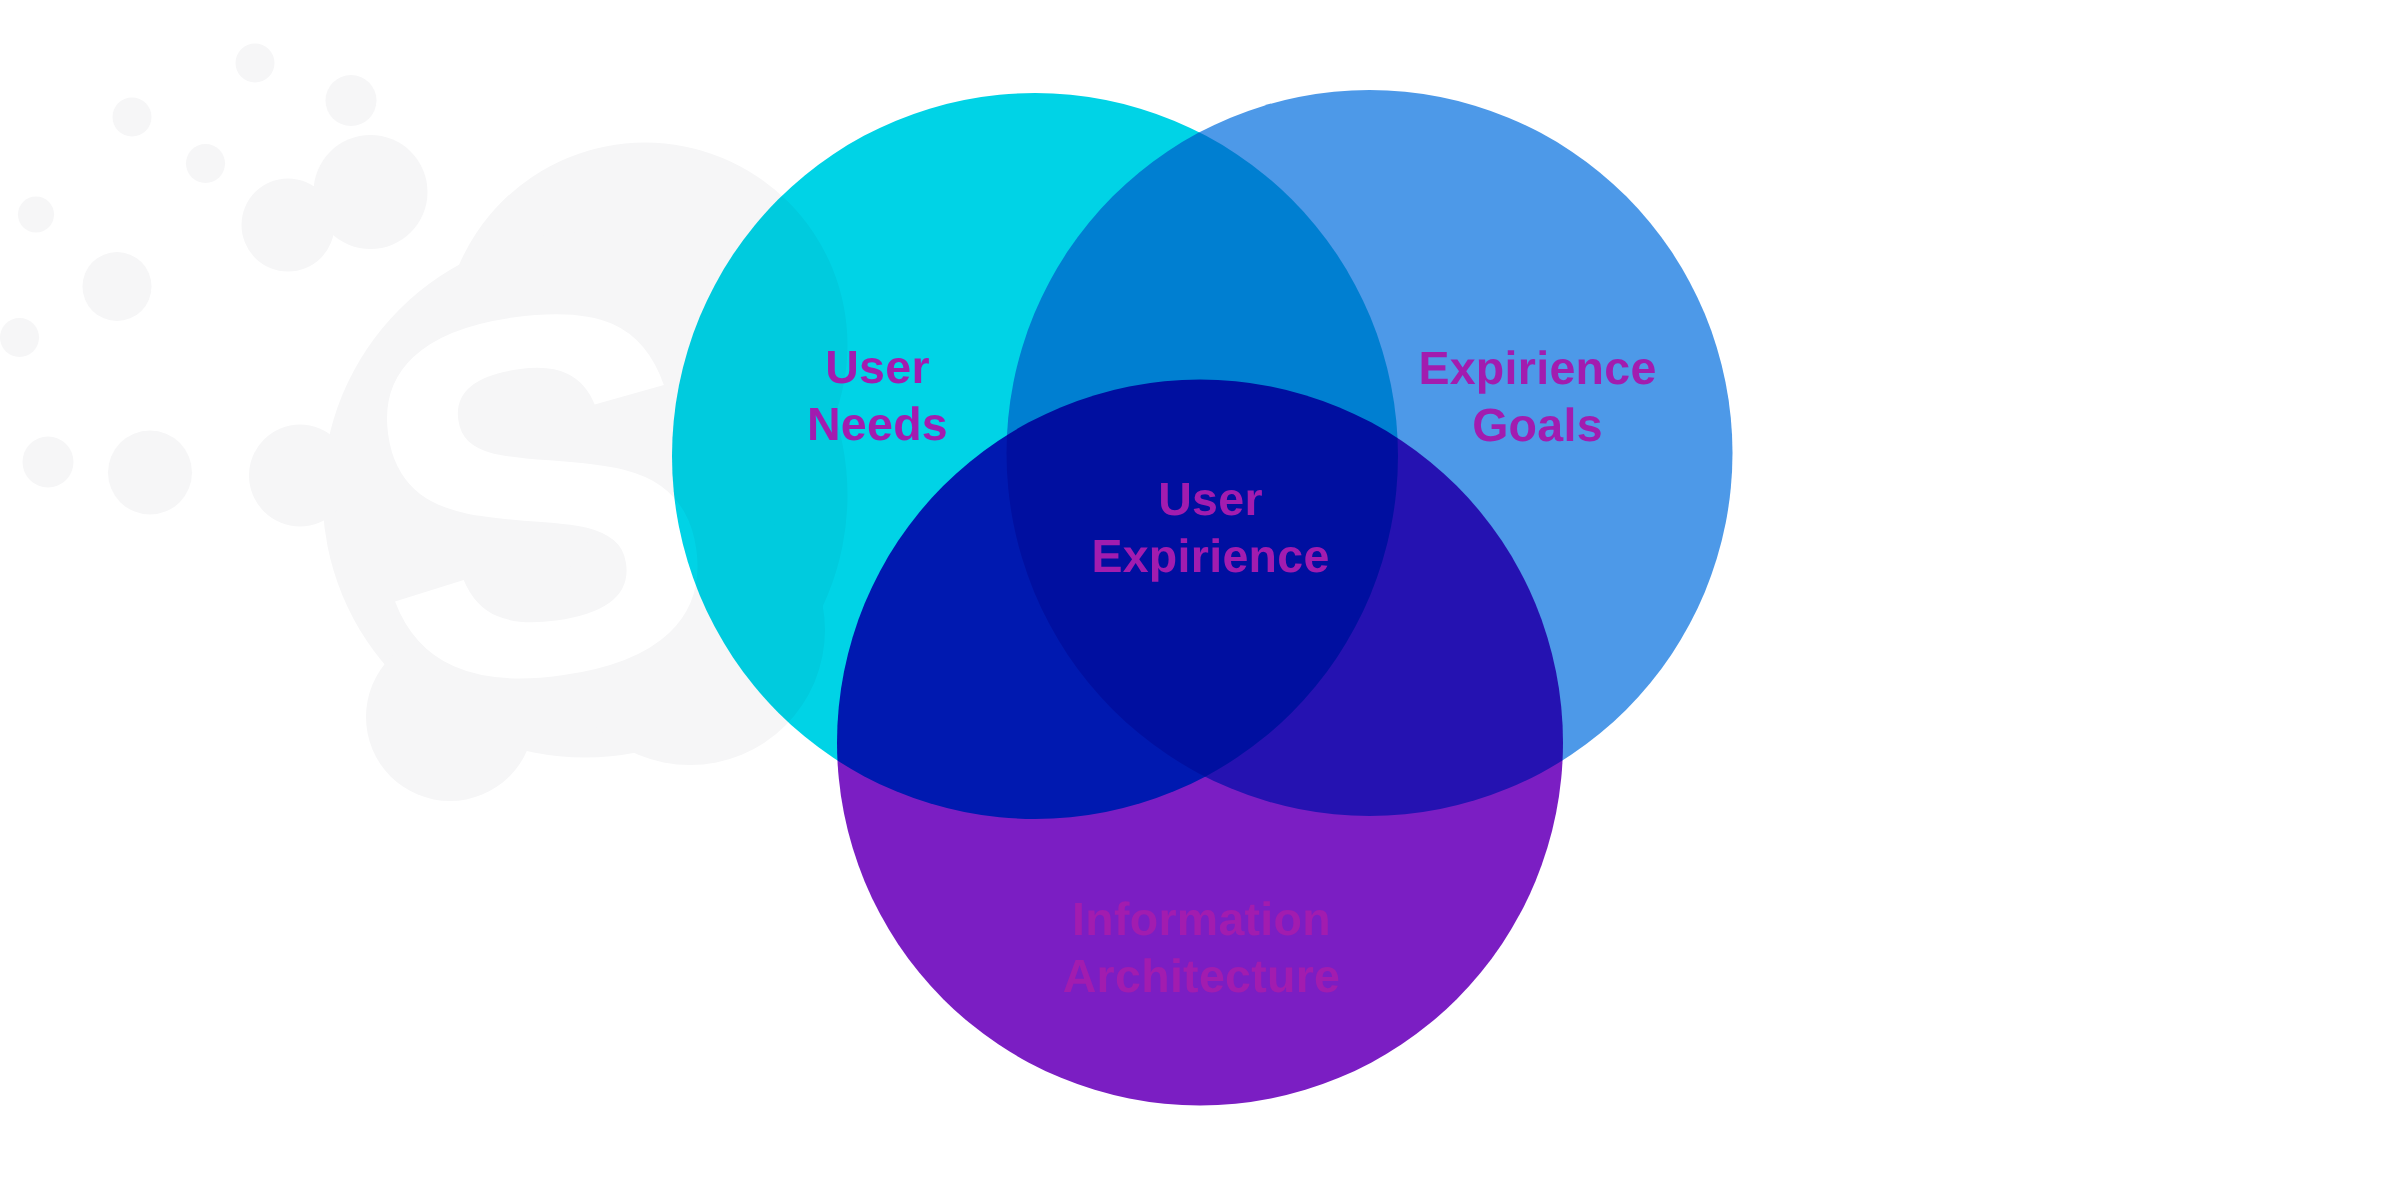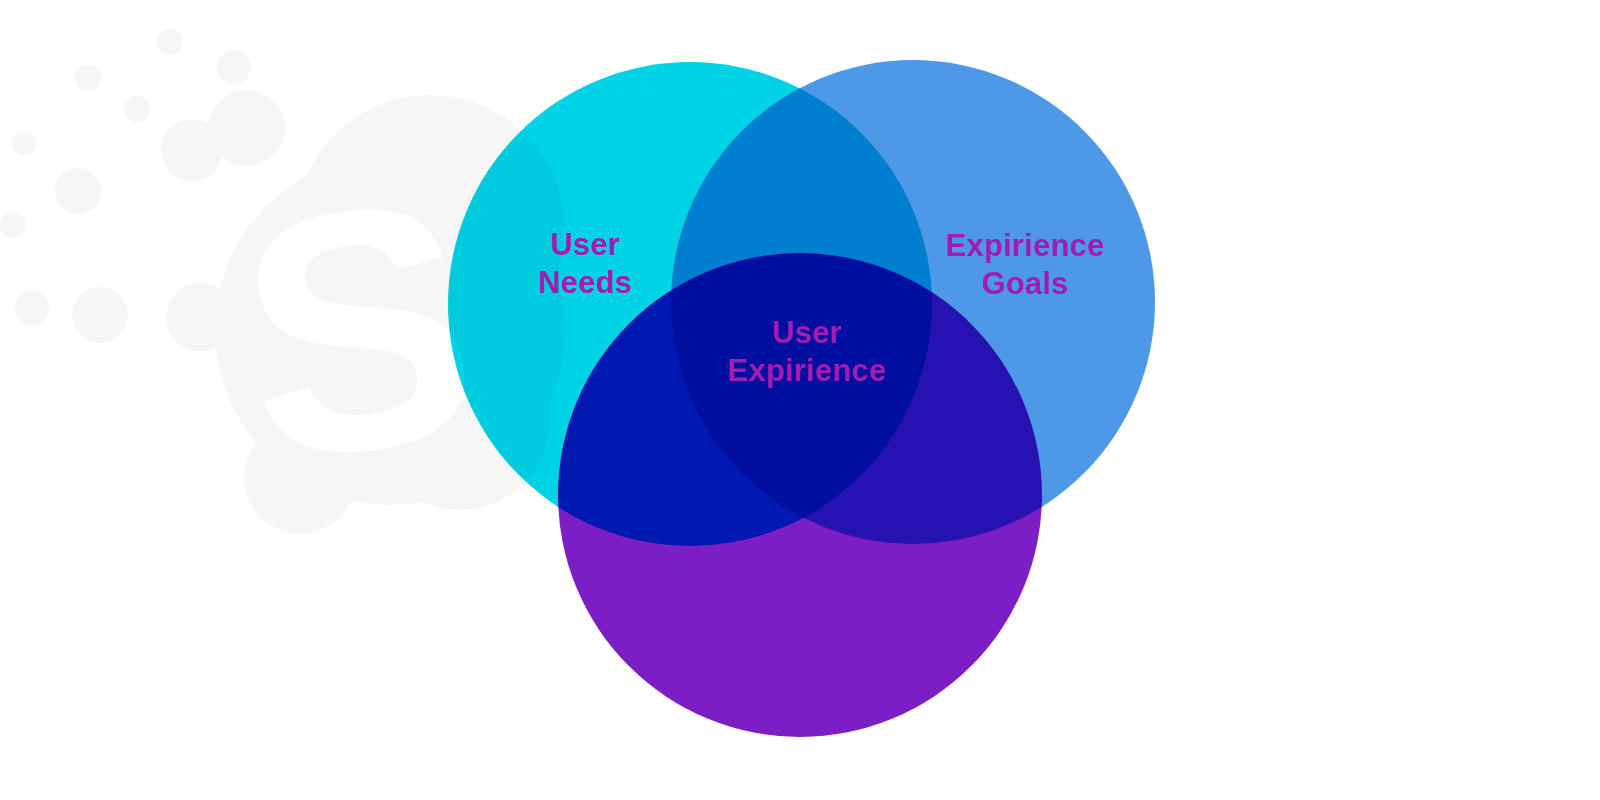--- a/index.html
+++ b/index.html
@@ -86,14 +86,16 @@
 
   <div class="label label-user-needs">User
 Needs</div>
 
   <div class="label label-business-goals">Expirience
 Goals</div>
 
   <div class="label label-user-experience">User
 Expirience</div>
 
+  <div class="label label-information-arch">Information
+Architecture</div>
 
 </div>
 
 </body></html>

